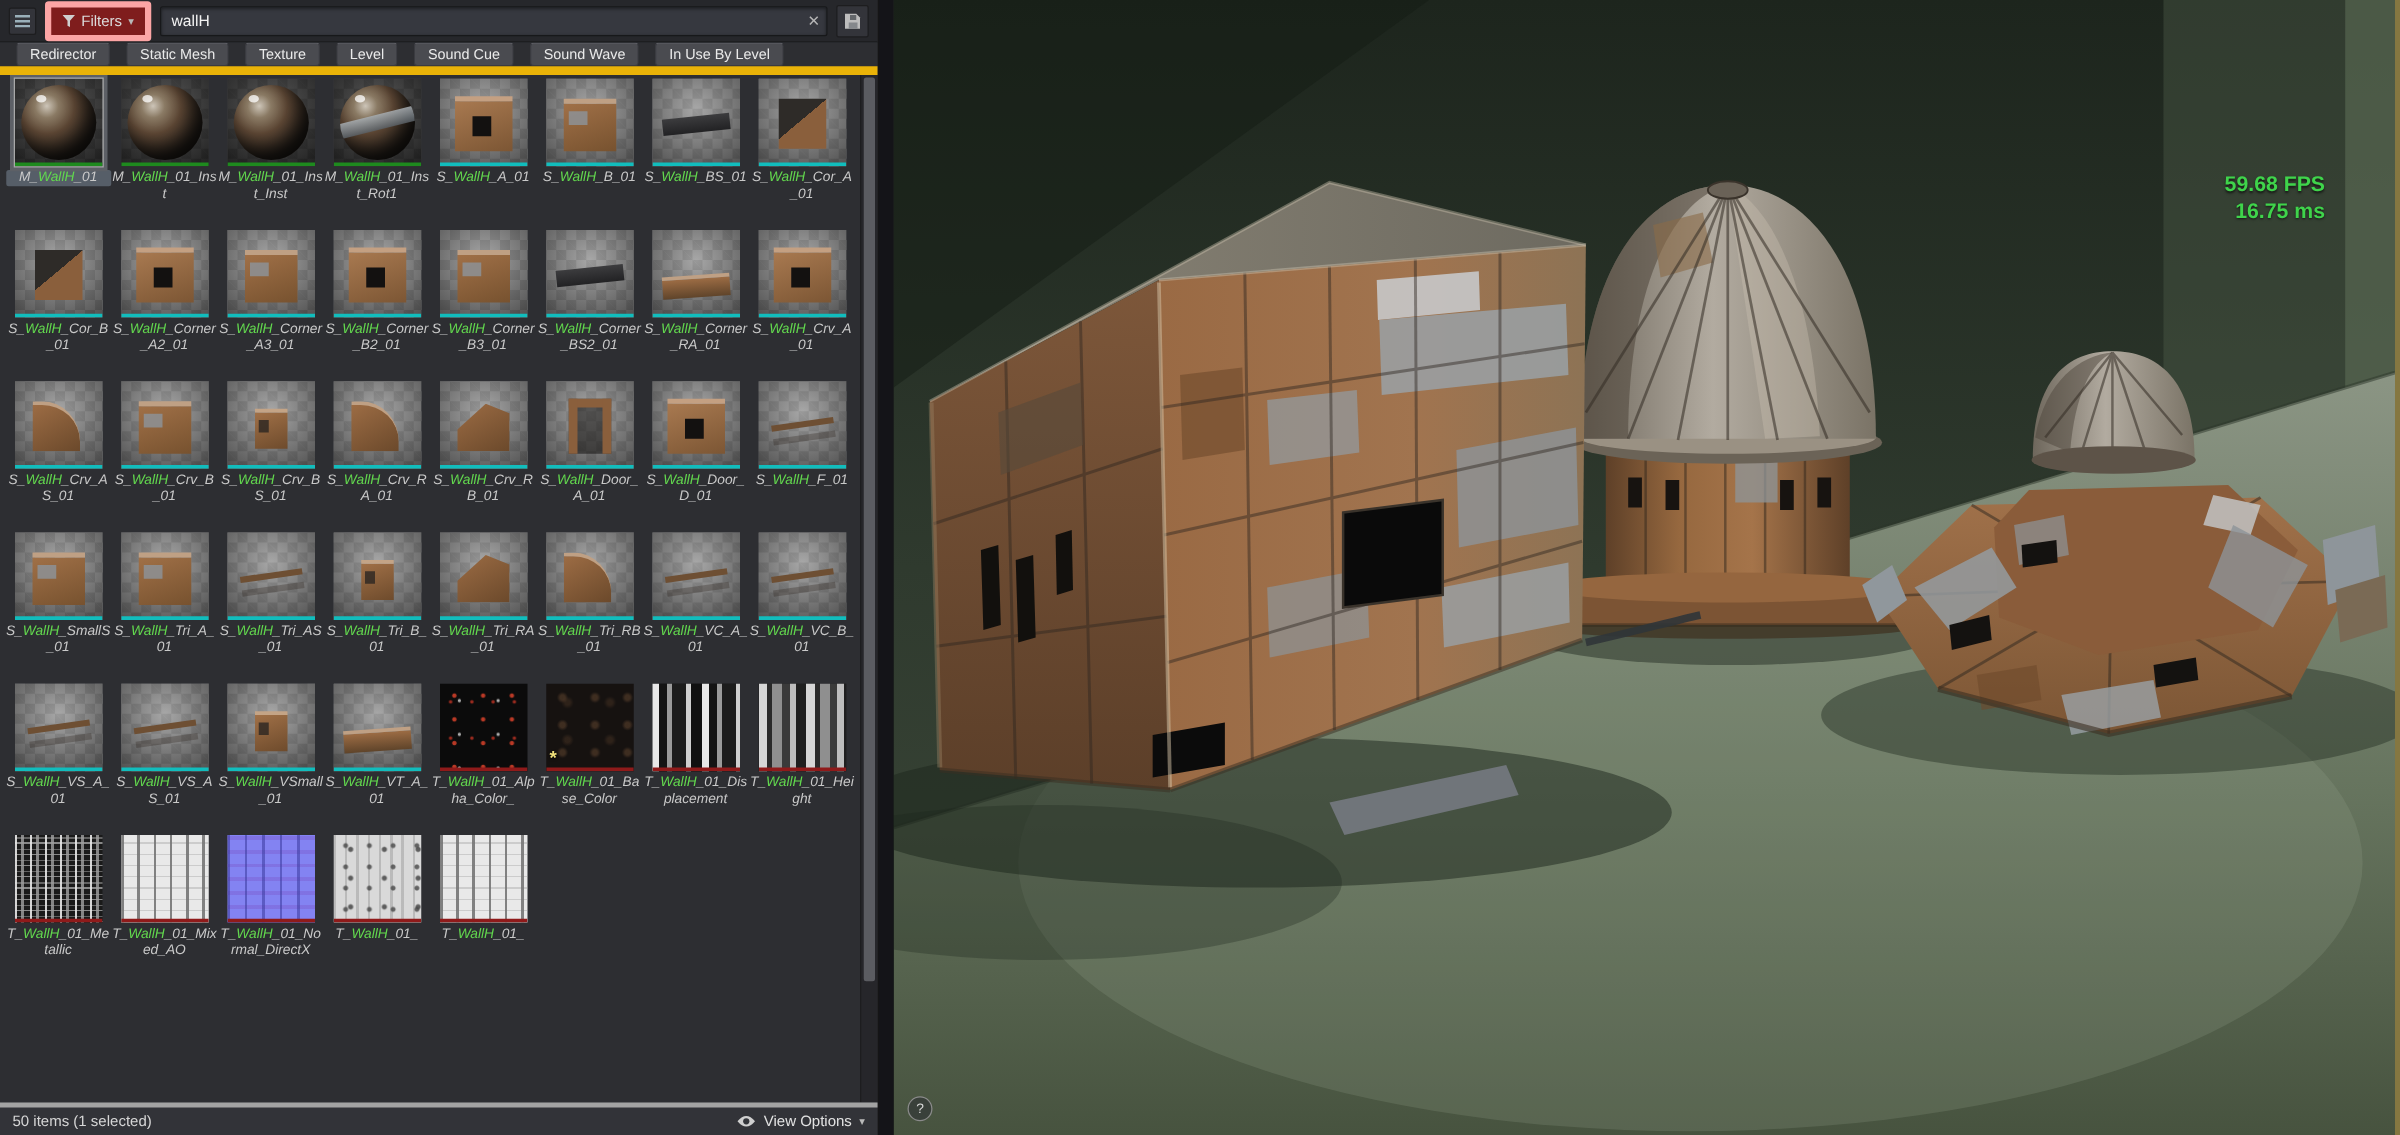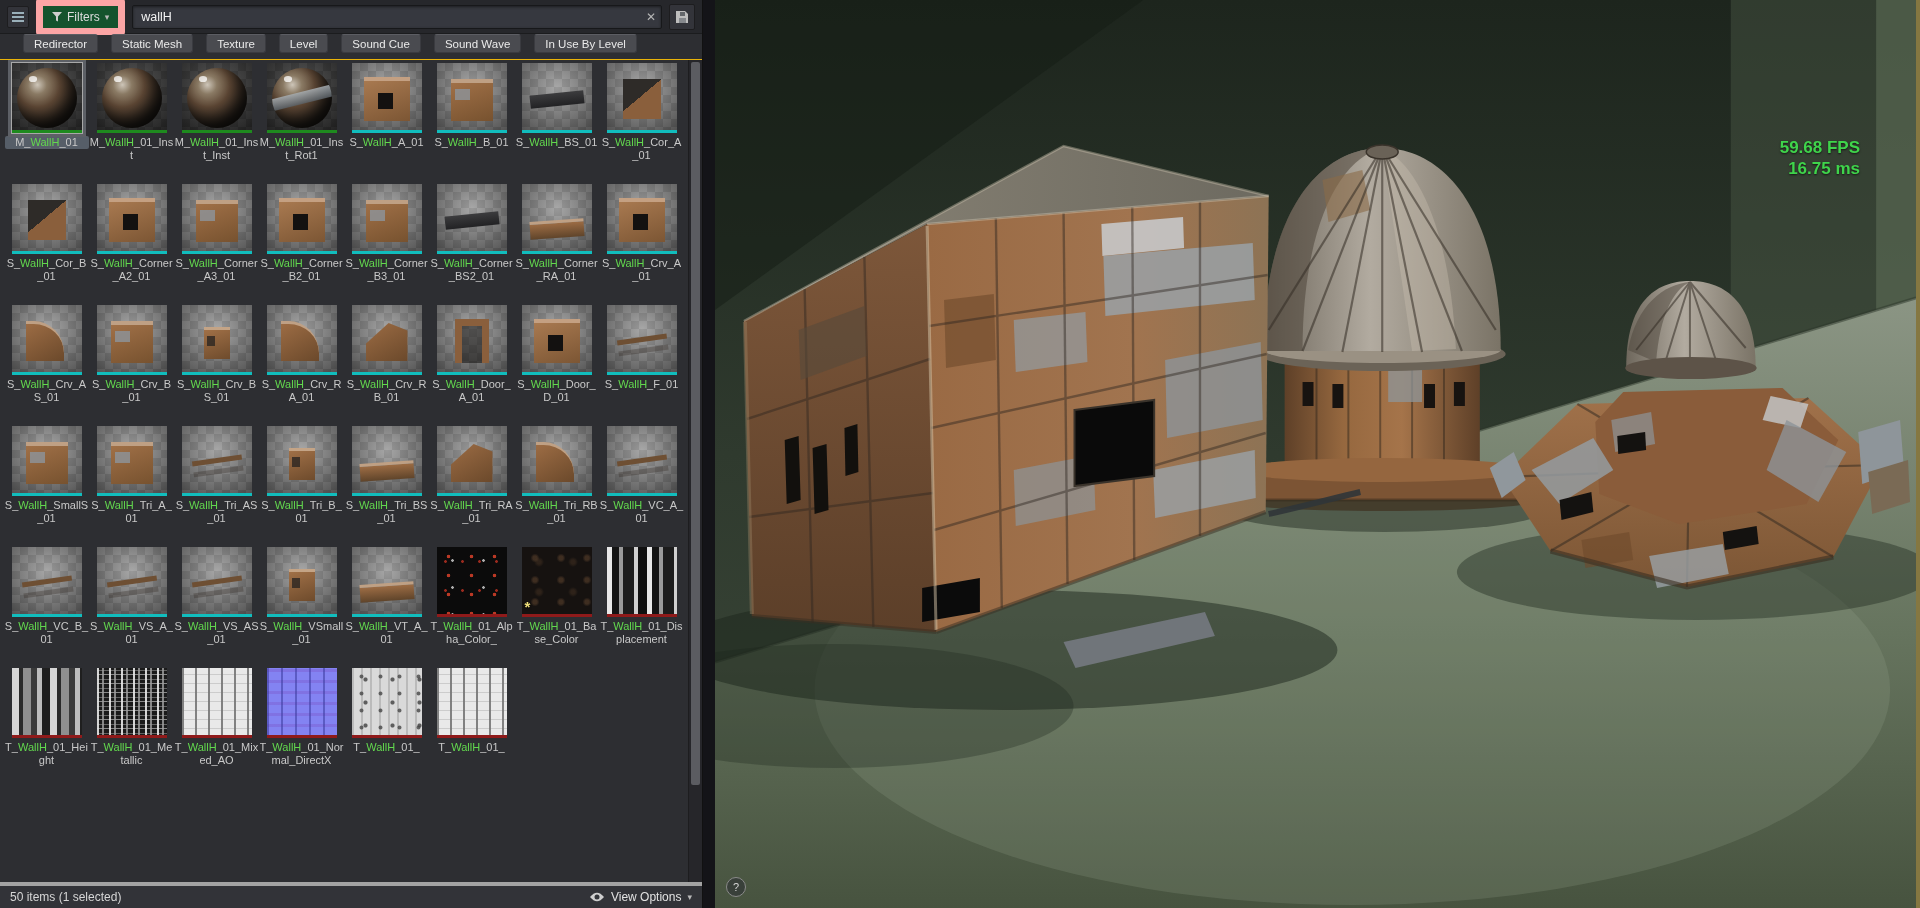--- a/index.html
+++ b/index.html
@@ -3,28 +3,28 @@
 <meta charset="utf-8">
 <style>
   html,body{margin:0;padding:0;overflow:hidden;background:#141414;}
   body{width:1920px;height:908px;font-family:"Liberation Sans",sans-serif;-webkit-font-smoothing:antialiased;}
   .app{display:flex;width:1920px;height:908px;}
 
   
   .cb{width:702px;height:908px;flex:none;position:relative;background:#2d2e32;border-right:1px solid #111;}
   .cb-topbar{height:34px;background:#26272b;border-bottom:1px solid #1b1c1e;display:flex;align-items:center;gap:7px;padding:0 7px;box-sizing:border-box;}
   .sources-btn{width:20px;height:20px;background:#33343a;border:1px solid #1d1d1f;border-radius:2px;display:flex;align-items:center;justify-content:center;cursor:pointer;flex:none;}
-  .filters-btn{display:flex;align-items:center;gap:5px;background:#14532d;border:7px solid #fca5a5;border-radius:3px;color:#dcdcdc;font-size:12px;height:22px;padding:0 9px;cursor:pointer;flex:none;}
+  .filters-btn{display:flex;align-items:center;gap:5px;background:#7f1d1d;border:5px solid #fca5a5;border-radius:3px;color:#dcdcdc;font-size:12px;height:22px;padding:0 9px;cursor:pointer;flex:none;}
   .caret{font-size:9px;color:#b9b9b9;}
   .search-box{flex:1;height:22px;background:#36383f;border:1px solid #17181a;border-radius:2px;display:flex;align-items:center;box-shadow:inset 0 1px 3px rgba(0,0,0,.5);}
   .search-input{flex:1;background:transparent;border:none;outline:none;color:#f2f2f2;font-size:12.5px;padding:0 8px;font-family:"Liberation Sans",sans-serif;}
   .clear-btn{width:20px;height:20px;border:none;background:transparent;color:#b6b6b6;font-size:12px;cursor:pointer;padding:0;line-height:20px;}
   .save-btn{width:24px;height:24px;background:#33343a;border:1px solid #1d1d1f;border-radius:2px;display:flex;align-items:center;justify-content:center;cursor:pointer;flex:none;}
 
-  .cb-pills{height:26px;background:#2d2e32;border-bottom:1px solid #eab308;display:flex;align-items:flex-start;gap:13px;padding:0 23px;box-sizing:border-box;}
+  .cb-pills{height:26px;background:#2d2e32;border-bottom:7px solid #eab308;display:flex;align-items:flex-end;gap:13px;padding:0 13px;box-sizing:border-box;}
   .pill{height:19px;background:#4a4b50;border:1px solid #3a3b40;border-top-color:#5c5d63;border-radius:3px;color:#eaeaea;font-size:11.5px;padding:0 10px;display:flex;align-items:center;cursor:pointer;font-family:"Liberation Sans",sans-serif;}
 
   .cb-grid{position:absolute;top:60px;left:4px;right:14px;bottom:26px;overflow:hidden;display:flex;flex-wrap:wrap;align-content:flex-start;}
   .asset{width:85px;height:121px;display:flex;flex-direction:column;align-items:center;padding-top:3px;box-sizing:border-box;cursor:pointer;}
   .thumb{width:70px;height:70px;position:relative;overflow:hidden;flex:none;
     background-color:#8f8f8f;
     background-image:
       radial-gradient(circle at 50% 35%, rgba(255,255,255,.22), rgba(0,0,0,.42) 95%),
       linear-gradient(45deg,#7c7c7c 25%,transparent 25%,transparent 75%,#7c7c7c 75%),
       linear-gradient(45deg,#7c7c7c 25%,transparent 25%,transparent 75%,#7c7c7c 75%);
@@ -82,21 +82,21 @@
   .t-tex-normal{background:#8383f2;background-image:
     repeating-linear-gradient(90deg,rgba(58,58,158,.55) 0 2px,transparent 2px 14px),
     repeating-linear-gradient(0deg,rgba(122,82,198,.35) 0 3px,transparent 3px 11px);}
   .t-tex-rough{background:#d9d9d9;background-image:
     radial-gradient(circle, rgba(70,70,70,.8) 1.5px, transparent 2.4px),
     radial-gradient(circle, rgba(40,40,40,.7) 1.5px, transparent 2.6px),
     repeating-linear-gradient(90deg,rgba(140,140,140,.4) 0 2px,transparent 2px 9px);
     background-size:19px 17px,27px 23px,auto;}
   .dirty{position:absolute;left:3px;bottom:2px;color:#f0e07a;font-size:15px;font-weight:bold;text-shadow:0 1px 2px #000;z-index:2;}
 
-  .label{margin-top:3px;width:84px;max-height:27px;overflow:hidden;font-size:11px;line-height:1.2;color:#c9c9c9;text-align:center;word-break:break-all;}
+  .label{margin-top:3px;width:84px;max-height:27px;overflow:hidden;font-size:11px;line-height:1.2;color:#c9c9c9;text-align:center;word-break:break-all;font-style:italic;}
   .hl{color:var(--hl,#62d84e);}
   .asset.selected .thumb{outline:1px solid #a8a8a8;box-shadow:0 0 0 4px #5d6066;}
   .asset.selected .label{background:#565e68;border-radius:2px;}
 
   .cb-scrollbar{position:absolute;top:60px;right:0;bottom:26px;width:14px;background:#26262a;border-left:1px solid #1d1d1f;box-sizing:border-box;}
   .cb-scroll-thumb{position:absolute;top:2px;left:2px;right:2px;height:88%;background:#5b5c61;border-radius:2px;cursor:pointer;}
 
   .cb-status{position:absolute;left:0;right:0;bottom:0;height:26px;background:#323338;border-top:4px solid #a3a3a3;display:flex;align-items:center;justify-content:space-between;padding:0 10px;box-sizing:border-box;font-size:12px;color:#d6d6d6;}
   .view-options{display:flex;align-items:center;gap:6px;cursor:pointer;color:#e2e2e2;}
 
@@ -365,26 +365,20 @@
     <div class="label"><span class="pre">S_</span><span class="hl">WallH</span><span class="post">_Tri_AS_01</span></div>
   </div>
 
   <div class="asset">
     <div class="thumb t-box k-mesh">
       <div class="shape"></div>
     </div>
     <div class="label"><span class="pre">S_</span><span class="hl">WallH</span><span class="post">_Tri_B_01</span></div>
   </div>
 
-  <div class="asset">
-    <div class="thumb t-flat k-mesh">
-      <div class="shape"></div>
-    </div>
-    <div class="label"><span class="pre">S_</span><span class="hl">WallH</span><span class="post">_Tri_BS_01</span></div>
-  </div>
 
   <div class="asset">
     <div class="thumb t-wedge k-mesh">
       <div class="shape"></div>
     </div>
     <div class="label"><span class="pre">S_</span><span class="hl">WallH</span><span class="post">_Tri_RA_01</span></div>
   </div>
 
   <div class="asset">
     <div class="thumb t-curve k-mesh">

